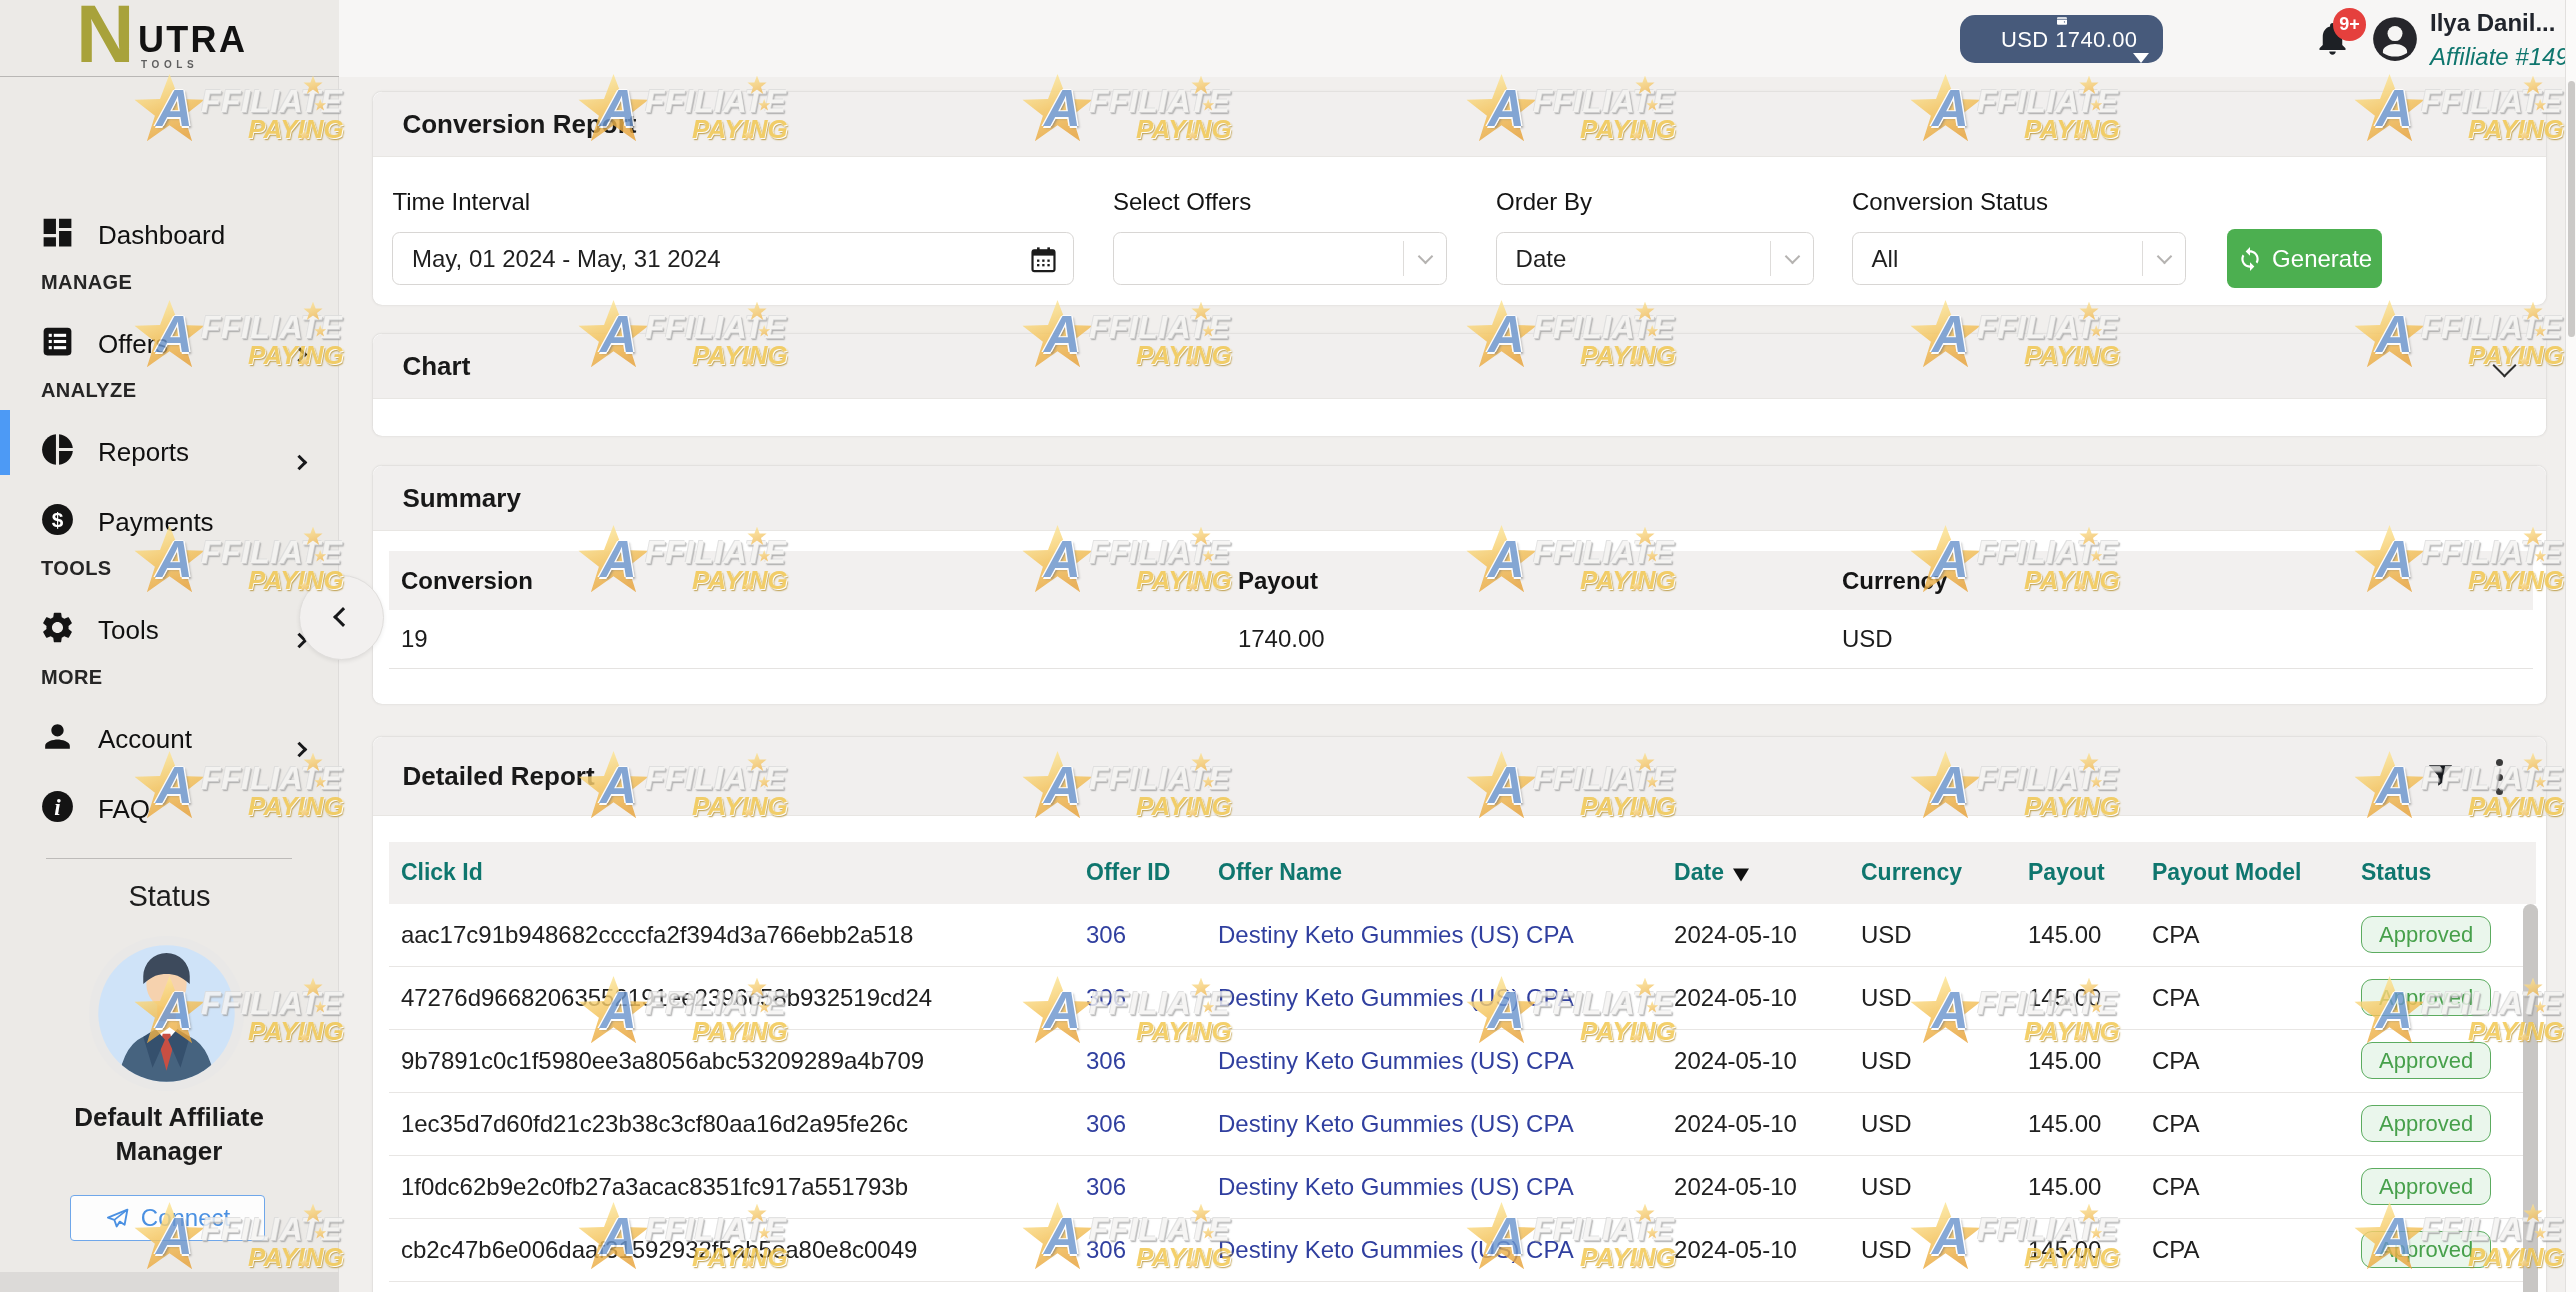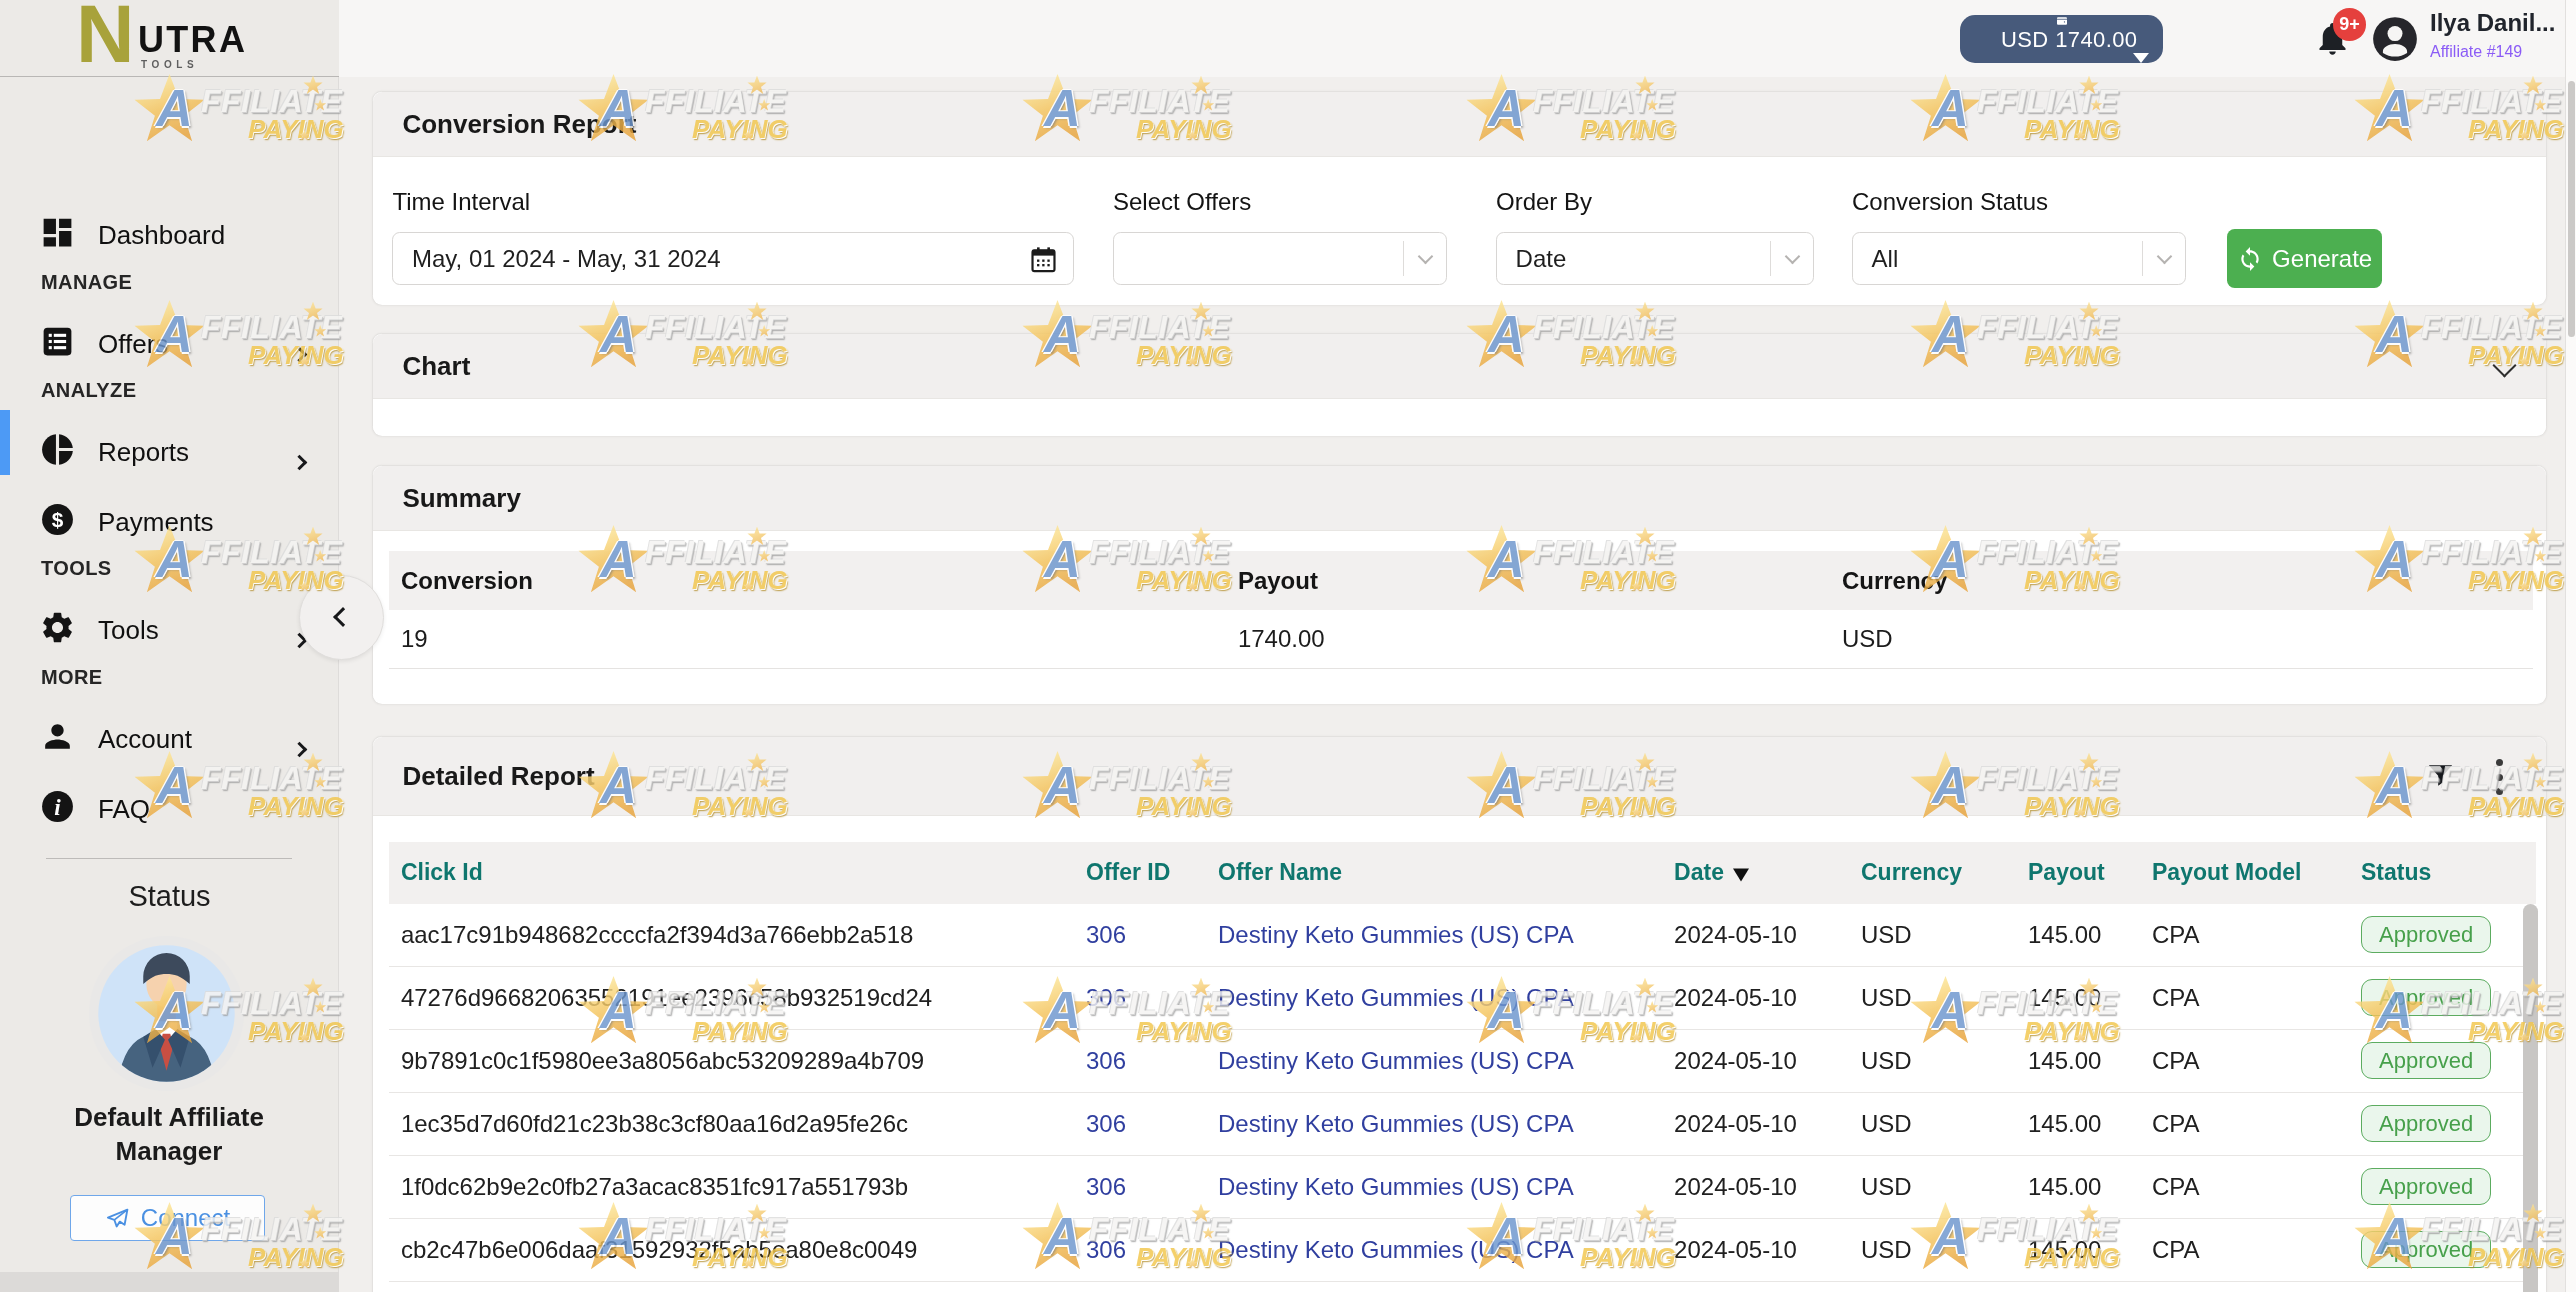--- a/index.html
+++ b/index.html
@@ -16,21 +16,21 @@
 
   #wallet-btn { position:absolute; left:1960px; top:14.7px; width:203px; height:48px; background:#475A7B; border-radius:15px; display:flex; align-items:center; padding:0 14px; cursor:pointer;flex-direction:column; }
   #wallet-btn .w-label { color:#fff; font-size:22px; margin-left:15.5px; letter-spacing:0.4px; }
   .caret-down { margin-left:auto; width:0; height:0; border-left:8.5px solid transparent; border-right:8.5px solid transparent; border-top:10px solid #fff; }
 
   #bell-wrap { position:absolute; left:2313px; top:18.6px; width:54px; height:50px; cursor:pointer; }
   #bell-badge { position:absolute; left:20px; top:-11px; min-width:33px; height:33px; background:#E5403D; border-radius:16.3px; color:#fff; font-size:18px; font-weight:700; display:flex; align-items:center; justify-content:center; padding:0 4.6px; }
   #user-avatar { position:absolute; left:2370px; top:14px; width:50px; height:50px; cursor:pointer; }
   #user-info { position:absolute; left:2430px; top:9.3px; }
   #user-name { font-size:24px; font-weight:700; color:#20242C; }
-  #user-role { font-size:16px; color:#8b5cf6; margin-top:5.4px; }
+  #user-role { font-size:24px; color:#0f766e; margin-top:5.4px;font-style:italic; }
 
   
   #sidebar { position:absolute; left:0; top:77px; width:339px; height:1215px; background:#ECEAE7; border-right:0.8px solid #DEDCDA; z-index:4; }
   .side-item { position:absolute; left:0; width:339px; height:54px; display:flex; align-items:flex-end; cursor:pointer; }
   .side-item .s-icon { margin-left:39px; width:37px; height:37px; flex:none; }
   .side-item .s-label { margin-left:22px; font-size:26px; font-weight:500; color:#101010; }
   .side-sec { position:absolute; left:41px; font-size:20px; font-weight:600; letter-spacing:0.4px; color:#262626; }
   .chev { position:absolute; right:34px; width:11px; height:11px; border-right:3.1px solid #17181A; border-bottom:3.1px solid #17181A; transform:rotate(-45deg); }
   #active-bar { position:absolute; left:0; top:333px; width:10px; height:65px; background:#4D9AF5; }
   #side-divider { position:absolute; left:46px; top:781px; width:246px; height:0; border-top:0.8px solid #BDBBB9; }

